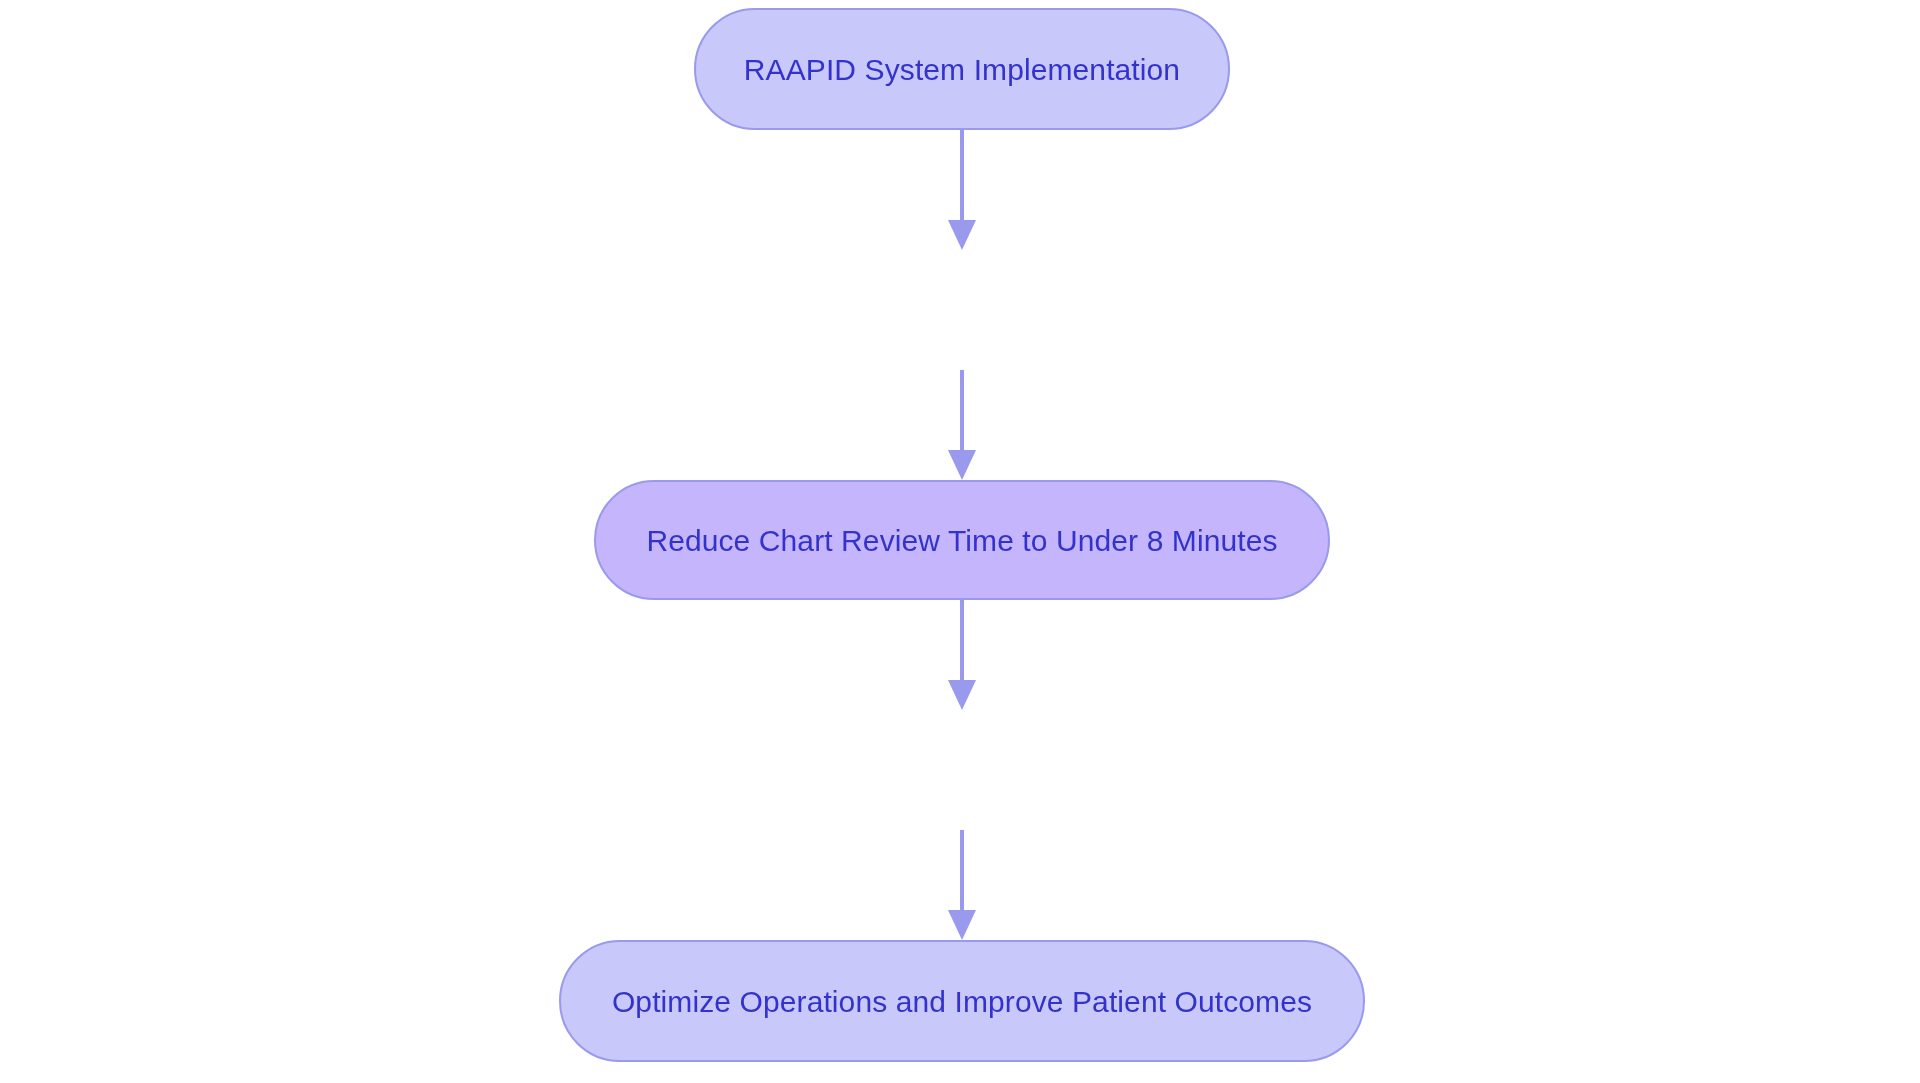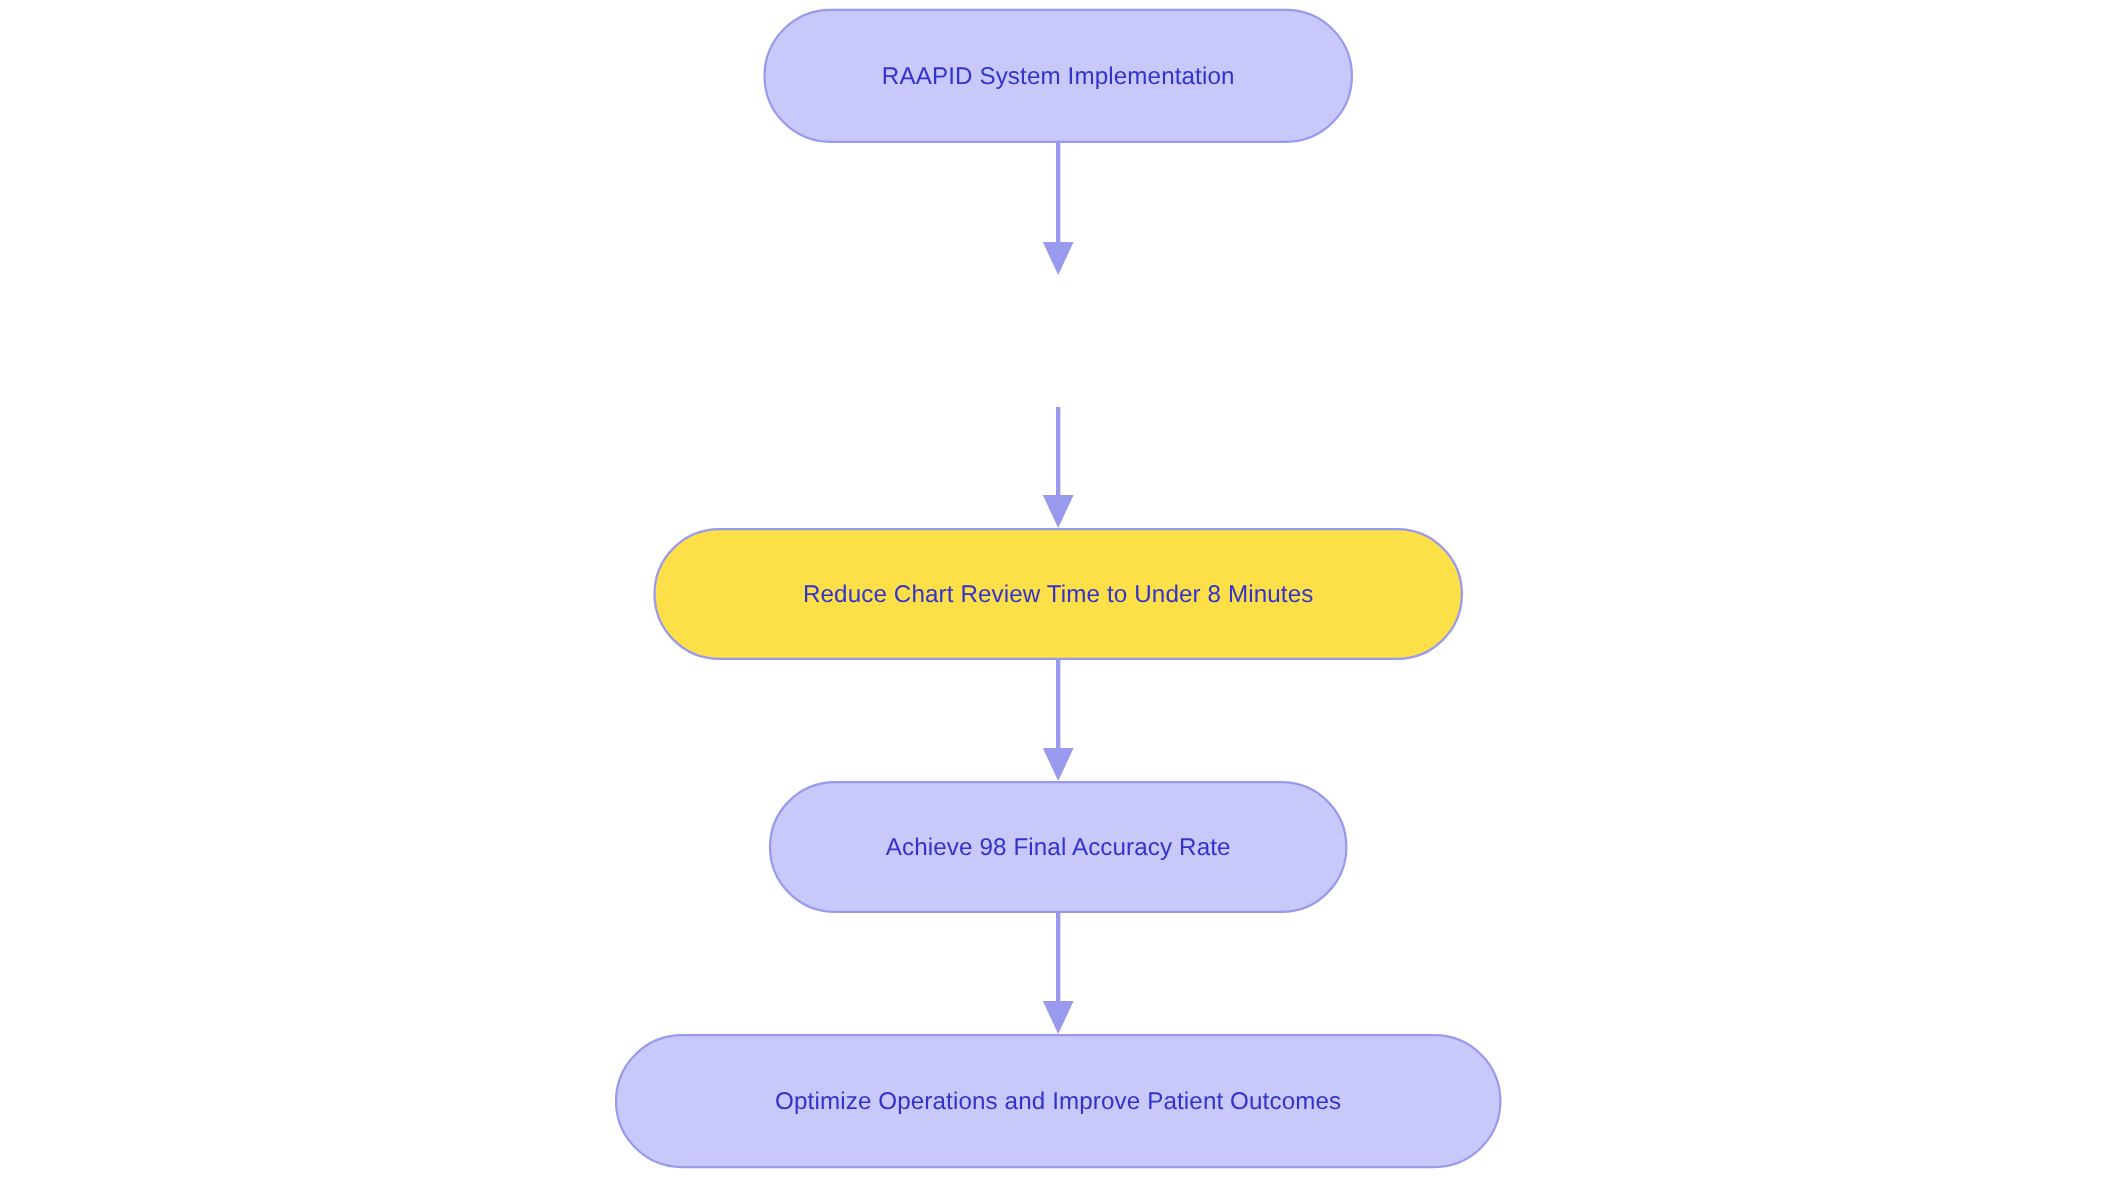--- a/index.html
+++ b/index.html
@@ -31,21 +31,21 @@
     justify-content: center;
     background: #c8c8fa;
     border: 2px solid #9999ee;
     border-radius: 64px;
     transform: translateX(-50%);
   }
 
   .flow-node .node-label {
     color: #3333cc;
     font-family: "Liberation Sans", sans-serif;
-    font-size: 22px;
+    font-size: 30px;
     font-weight: 400;
     line-height: 1.1;
     letter-spacing: 0.1px;
     white-space: nowrap;
     text-align: left;
     user-select: none;
   }
 
   
   .flow-edge {
@@ -83,22 +83,19 @@
     </div>
     <div class="flow-edge" style="left: 962px; top: 830px; width: 40px; height: 110px;">
       <svg width="40" height="110" viewBox="0 0 40 110">
         <rect x="18" y="0" width="4" height="82" fill="#9999ee"></rect>
         <polygon points="6,80 34,80 20,110" fill="#9999ee"></polygon>
       </svg>
     </div>
     <div class="flow-node" style="left: 962px; top: 8px; width: 536px; height: 122px; background: rgb(200, 200, 250); border-color: rgb(153, 153, 238); border-radius: 61px;">
       <span class="node-label" style="color: rgb(51, 51, 204);">RAAPID System Implementation</span>
     </div>
-    <div class="flow-node" style="left: 962px; top: 480px; width: 736px; height: 120px; background: #fde047; border-color: rgb(153, 153, 238); border-radius: 60px;">
+    <div class="flow-node" style="left: 962px; top: 480px; width: 736px; height: 120px; background: #c4b5fd; border-color: rgb(153, 153, 238); border-radius: 60px;">
       <span class="node-label" style="color: rgb(51, 51, 204);">Reduce Chart Review Time to Under 8 Minutes</span>
-    </div>
-    <div class="flow-node" style="left: 962px; top: 710px; width: 526px; height: 120px; background: rgb(200, 200, 250); border-color: rgb(153, 153, 238); border-radius: 60px;">
-      <span class="node-label" style="color: rgb(51, 51, 204);">Achieve 98 Final Accuracy Rate</span>
     </div>
     <div class="flow-node" style="left: 962px; top: 940px; width: 806px; height: 122px; background: rgb(200, 200, 250); border-color: rgb(153, 153, 238); border-radius: 61px;">
       <span class="node-label" style="color: rgb(51, 51, 204);">Optimize Operations and Improve Patient Outcomes</span>
     </div>
   </div>
 
 </body></html>

